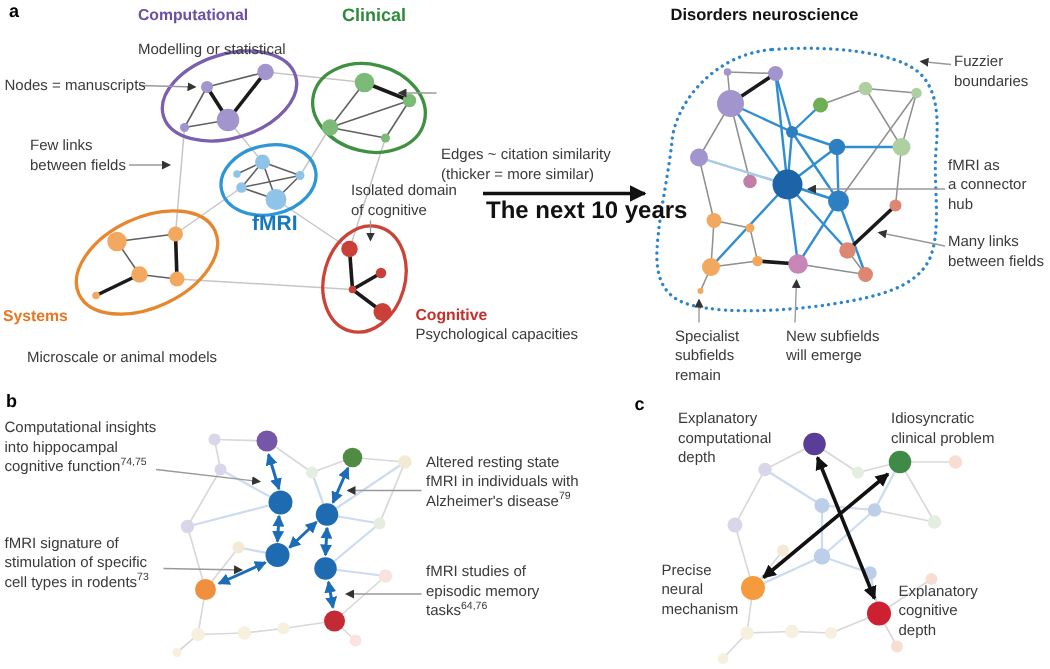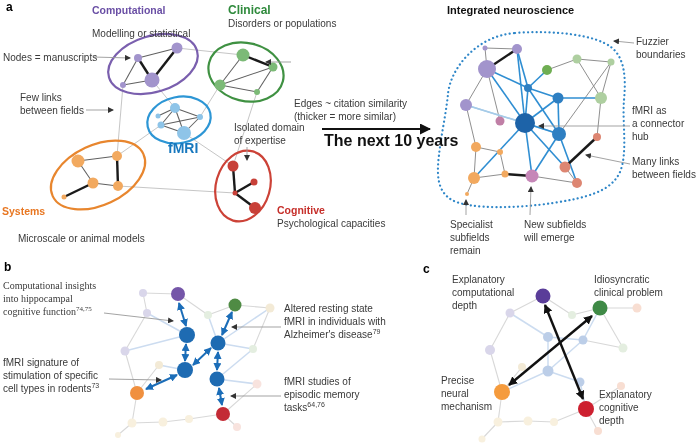--- a/index.html
+++ b/index.html
@@ -278,58 +278,55 @@
   <div id="labels">
       <div class="lbl bold" style="left: 92px; top: 4px; color: rgb(106, 79, 165); font-size: 10.5px;">
         <div>Computational</div>
       </div>
       <div class="lbl" style="left: 92px; top: 27px;">
         <div>Modelling or statistical</div>
       </div>
       <div class="lbl bold" style="left: 228px; top: 4px; color: rgb(47, 138, 60); font-size: 12px;">
         <div>Clinical</div>
       </div>
-      <div class="lbl" style="left: 228px; top: 17px;">
-        <div>Disorders or populations</div>
-      </div>
       <div class="lbl" style="left: 3px; top: 51px;">
         <div>Nodes = manuscripts</div>
       </div>
       <div class="lbl" style="left: 20px; top: 91px;">
         <div>Few links</div>
         <div>between fields</div>
       </div>
       <div class="lbl" style="left: 294px; top: 53px; margin-top: 44px;">
         <div>Edges ~ citation similarity</div>
         <div>(thicker = more similar)</div>
       </div>
       <div class="lbl" style="left: 234px; top: 121px;">
         <div>Isolated domain</div>
-        <div>of expertise</div>
+        <div>of cognitive</div>
       </div>
       <div class="lbl bold" style="left: 168px; top: 142px; color: rgb(24, 120, 190); font-size: 14px;">
         <div>fMRI</div>
       </div>
       <div class="lbl bold" style="left: 2px; top: 205px; color: rgb(232, 119, 34); font-size: 10.5px;">
         <div>Systems</div>
       </div>
       <div class="lbl" style="left: 18px; top: 218px; margin-top: 14px;">
         <div>Microscale or animal models</div>
       </div>
       <div class="lbl bold" style="left: 277px; top: 204px; color: rgb(198, 47, 42); font-size: 10.5px;">
         <div>Cognitive</div>
       </div>
       <div class="lbl" style="left: 277px; top: 217px;">
         <div>Psychological capacities</div>
       </div>
       <div class="lbl bold" style="left: 324px; top: 134px; color: rgb(17, 17, 17); font-size: 16px;">
         <div>The next 10 years</div>
       </div>
       <div class="lbl bold" style="left: 447px; top: 4px; color: rgb(17, 17, 17); font-size: 11px;">
-        <div>Integrated neuroscience</div>
+        <div>Disorders neuroscience</div>
       </div>
       <div class="lbl" style="left: 636px; top: 35px;">
         <div>Fuzzier</div>
         <div>boundaries</div>
       </div>
       <div class="lbl" style="left: 632px; top: 104px;">
         <div>fMRI as</div>
         <div>a connector</div>
         <div>hub</div>
       </div>
@@ -339,21 +336,21 @@
       </div>
       <div class="lbl" style="left: 450px; top: 218px;">
         <div>Specialist</div>
         <div>subfields</div>
         <div>remain</div>
       </div>
       <div class="lbl" style="left: 524px; top: 218px;">
         <div>New subfields</div>
         <div>will emerge</div>
       </div>
-      <div class="lbl" style="left: 3px; top: 279px; font-family: Liberation Serif, serif;">
+      <div class="lbl" style="left: 3px; top: 279px;">
         <div>Computational insights</div>
         <div>into hippocampal</div>
         <div>cognitive function<sup>74,75</sup></div>
       </div>
       <div class="lbl" style="left: 3px; top: 356px;">
         <div>fMRI signature of</div>
         <div>stimulation of specific</div>
         <div>cell types in rodents<sup>73</sup></div>
       </div>
       <div class="lbl" style="left: 284px; top: 302px;">

